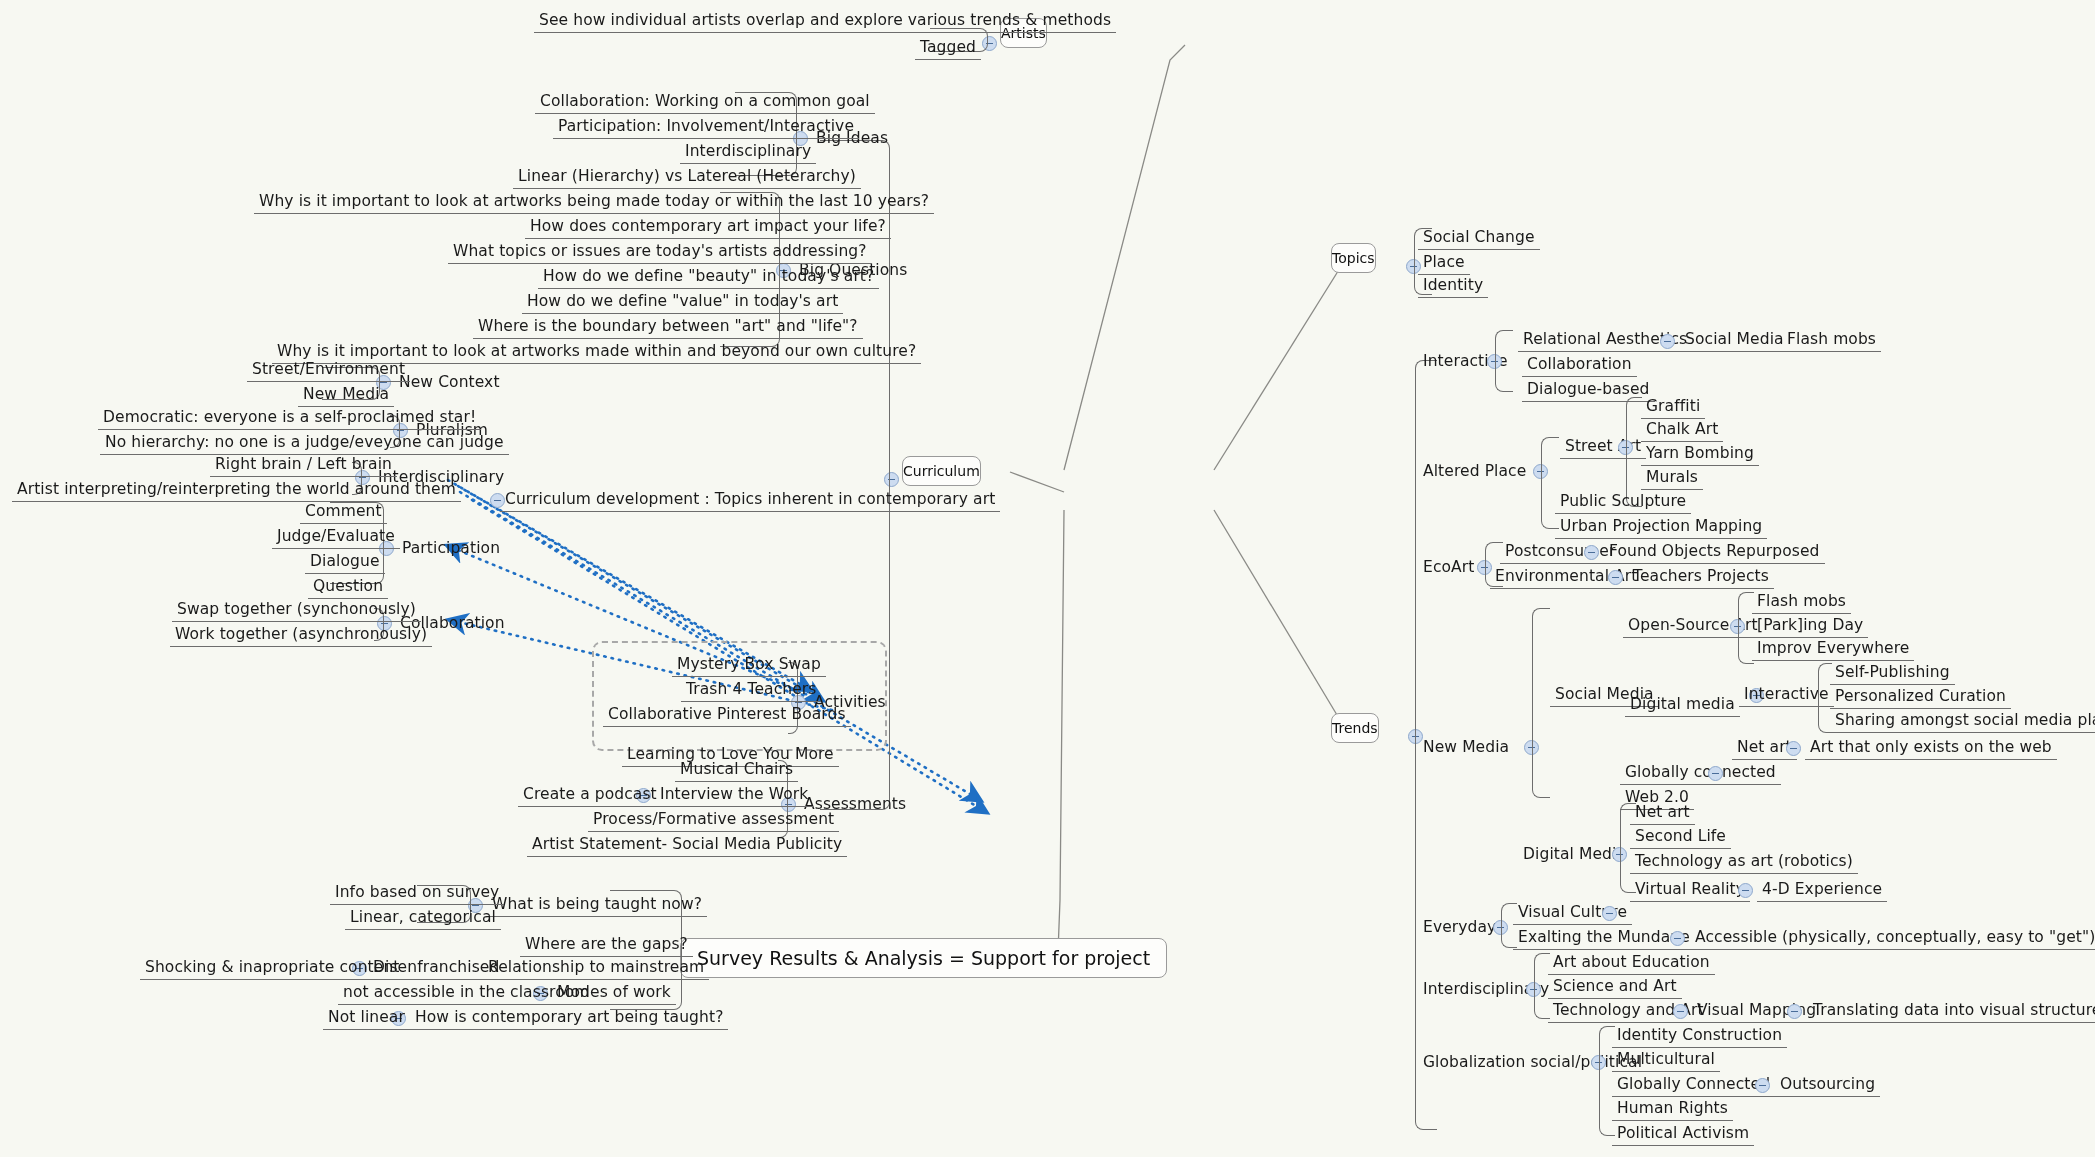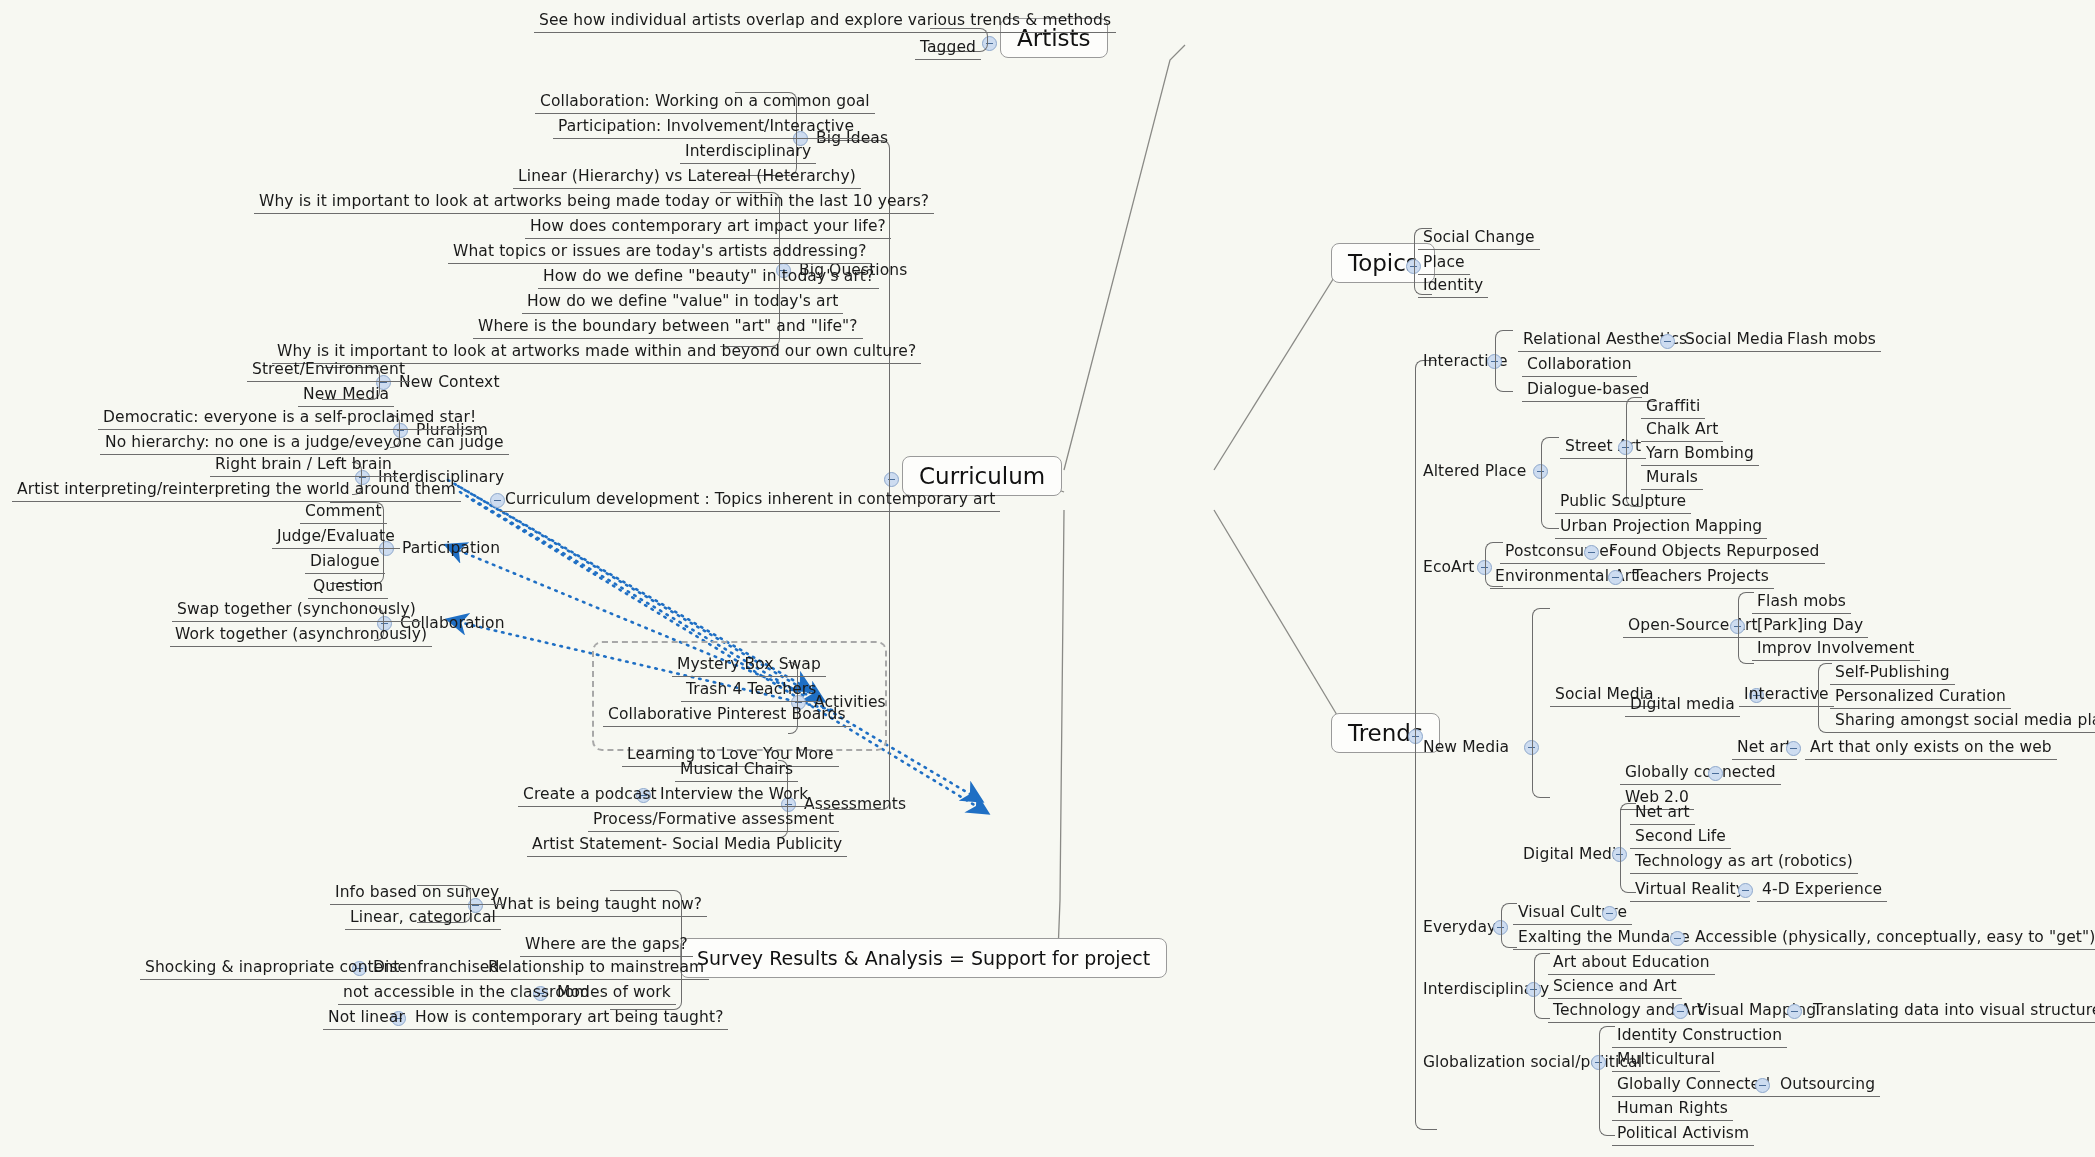--- a/index.html
+++ b/index.html
@@ -44,23 +44,23 @@
     text-shadow:0 1px 1px rgba(0,0,0,.35);
     box-shadow:0 2px 3px rgba(0,0,0,.25);
     letter-spacing:.3px;
   }
   
   .pill{
     position:absolute;
     background:#fdfdfb;
     border:1px solid #9a9a9a;
     border-radius:8px;
-    font-size:23px;
+    font-size:14px;
     color:#111;
-    padding:6px 16px;
+    padding:6px 0;
     white-space:nowrap;
   }
   
   .pill.wide{font-size:19px;padding:8px 16px;}
 
   
   .dot{
     position:absolute;
     width:15px;height:15px;
     border-radius:50%;
@@ -294,21 +294,21 @@
 
   <div class="node plain" style="left:1419px;top:738px;">New Media</div>
   <div class="dot" style="left:1524px;top:740px;"></div>
   <div class="spine" style="left:1532px;top:608px;width:18px;height:190px;"></div>
 
   <div class="node leaf" style="left:1623px;top:616px;">Open-Source Art</div>
   <div class="dot" style="left:1730px;top:619px;"></div>
   <div class="spine" style="left:1738px;top:592px;width:16px;height:72px;"></div>
   <div class="node leaf" style="left:1752px;top:592px;">Flash mobs</div>
   <div class="node leaf" style="left:1752px;top:616px;">[Park]ing Day</div>
-  <div class="node leaf" style="left:1752px;top:639px;">Improv Involvement</div>
+  <div class="node leaf" style="left:1752px;top:639px;">Improv Everywhere</div>
 
   <div class="node leaf" style="left:1550px;top:685px;">Social Media</div>
   <div class="dot" style="left:1749px;top:688px;"></div>
   <div class="node leaf" style="left:1625px;top:695px;">Digital media</div>
 
   <div class="node leaf" style="left:1739px;top:685px;">Interactive</div>
   <div class="spine" style="left:1818px;top:663px;width:14px;height:70px;"></div>
   <div class="node leaf" style="left:1830px;top:663px;">Self-Publishing</div>
   <div class="node leaf" style="left:1830px;top:687px;">Personalized Curation</div>
   <div class="node leaf" style="left:1830px;top:711px;">Sharing amongst social media platforms</div>

